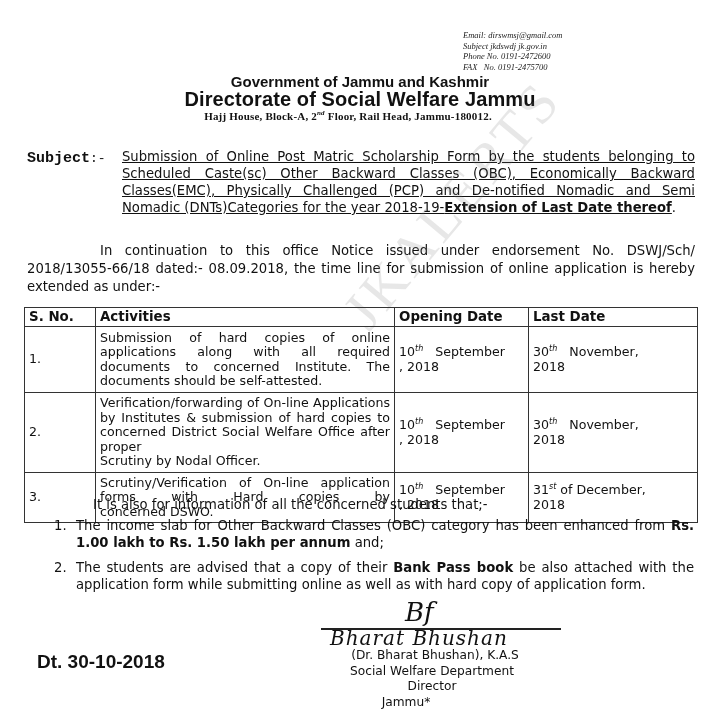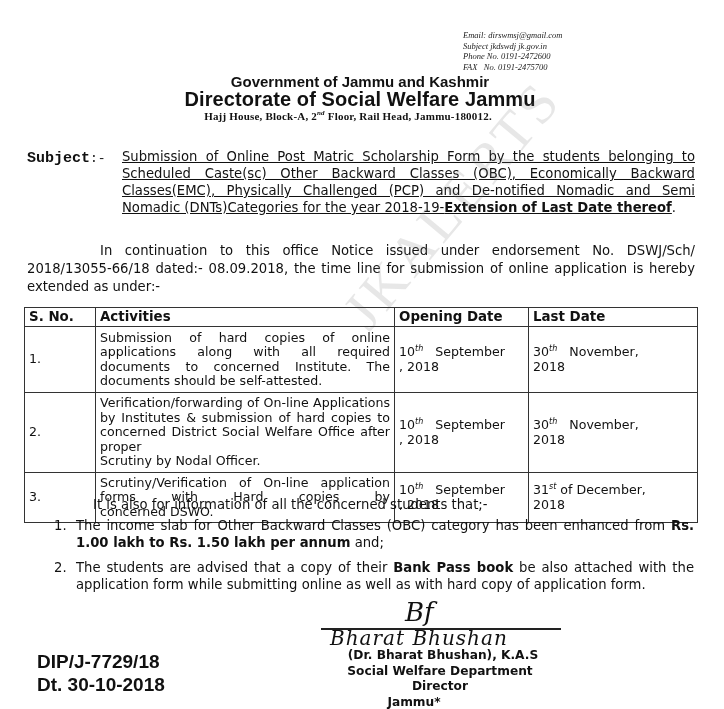--- a/index.html
+++ b/index.html
@@ -34,21 +34,21 @@
   td.ld { text-align:left; }
   sup { font-size:8px; line-height:0;font-style:italic; }
   .also { position:absolute; left:93px; top:497px; font-size:13.2px; }
   ol.notes { position:absolute; left:44px; top:517px; width:650px; margin:0; padding:0; list-style:none; font-size:13.2px; line-height:17px; }
   ol.notes li { position:relative; padding-left:32px; text-align:justify; margin-bottom:8px; }
   ol.notes li .num { position:absolute; left:10px; top:0; }
   .dip { position:absolute; left:37px; top:650px; font-family:"Liberation Sans", sans-serif; font-weight:bold; font-size:19px; line-height:23px; }
   .sig-line { position:absolute; left:321px; top:628px; width:240px; height:0; border-top:2px solid #222; }
   .sig-script { position:absolute; left:330px; top:626px; font-family:"DejaVu Serif", serif; font-style:italic; font-size:20px; letter-spacing:1px; color:#111; }
   .sig-initials { position:absolute; left:405px; top:597px; font-family:"DejaVu Serif", serif; font-style:italic; font-size:26px; color:#111; }
-  .sig-block { position:absolute; left:320px; top:648px; width:240px; text-align:center; font-family:"DejaVu Sans", sans-serif; font-weight:bold; font-size:12.2px; line-height:15.5px; }
+  .sig-block { position:absolute; left:312px; top:648px; width:240px; text-align:center; font-family:"DejaVu Sans", sans-serif; font-weight:normal; font-size:12.2px; line-height:15.5px; }
   .sig-block .name { margin-left:6px; }
   .sig-block .jk { margin-left:-52px; }
   .watermark { position:absolute; left:330px; top:300px; transform:rotate(-50deg); transform-origin:left top;
                font-family:"Liberation Serif", serif; font-size:56px; color:rgba(120,120,120,0.18); letter-spacing:4px; pointer-events:none; white-space:nowrap; }
 </style>
 </head>
 <body>
 
 <div class="contact">
   <div><span>Email:</span> <span class="u">dirswmsj@gmail.com</span></div>
@@ -100,21 +100,20 @@
 </table>
 
 <div class="also">It is also for information of all the concerned students that;-</div>
 
 <ol class="notes">
   <li><span class="num">1.</span><span>The income slab for Other Backward Classes (OBC) category has been enhanced from </span><b>Rs. 1.00 lakh to Rs. 1.50 lakh per annum</b><span>  and;</span></li>
   <li><span class="num">2.</span><span>The students are advised that  a copy of their </span><b>Bank Pass book</b><span> be  also attached with the application form while submitting online as well as with hard copy of application form.</span></li>
 </ol>
 
 <div class="dip">
-  <div>DIP/J-7729/18</div>
   <div>Dt. 30-10-2018</div>
 </div>
 
 <div class="sig-initials">Bf</div>
 <div class="sig-line"></div>
 <div class="sig-script">Bharat Bhushan</div>
 <div class="sig-block">
   <div class="name">(Dr. Bharat Bhushan), K.A.S</div>
   <div>Social Welfare Department</div>
   <div>Director</div>

